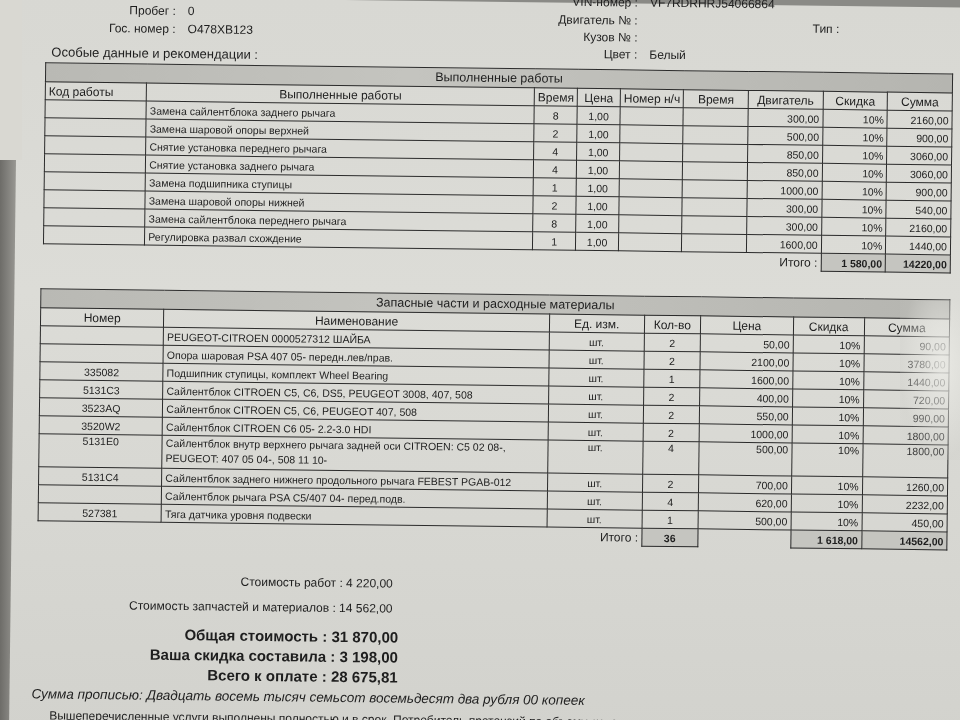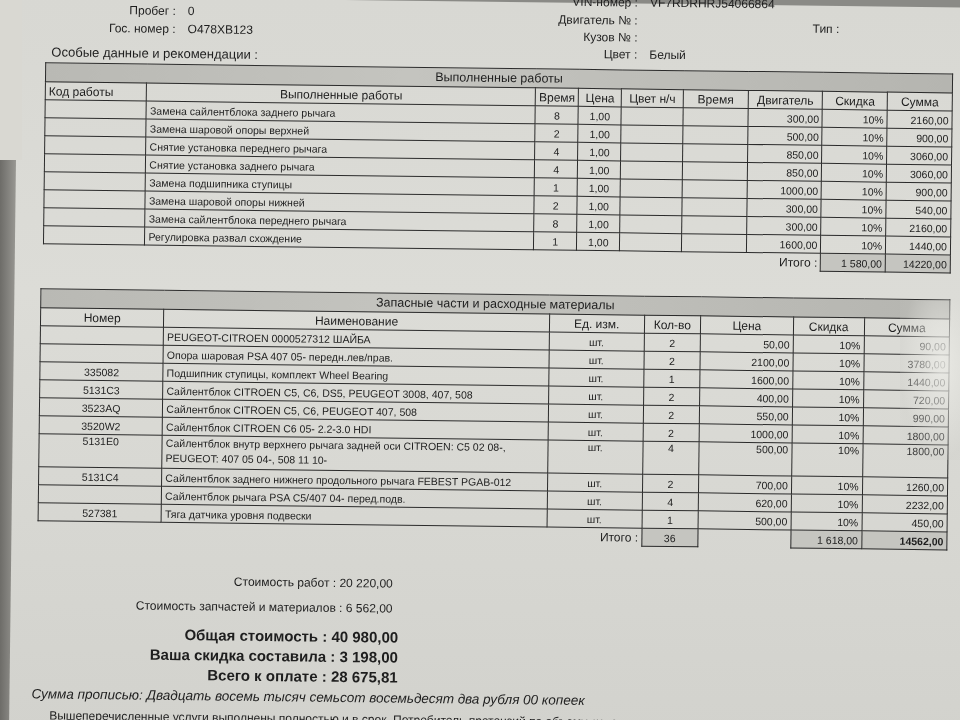--- a/index.html
+++ b/index.html
@@ -10,21 +10,21 @@
   .hdr{position:absolute;font-size:12px;white-space:nowrap;}
   .hdr .lbl{display:inline-block;text-align:right;}
   .hdr .val{margin-left:12px;}
   .section-note{position:absolute;left:34px;top:48px;font-size:13px;}
   table{border-collapse:collapse;position:absolute;font-size:10.5px;}
   td,th{border:1px solid #2b2b2b;padding:0 3px;height:17px;white-space:nowrap;font-weight:normal;}
   th{font-size:12px;}
   .title-row td{background:linear-gradient(90deg,#b9b9b4,#c4c4bf 40%,#b5b5b0);text-align:center;font-size:12.5px;height:18px;}
   .c{text-align:center;} .r{text-align:right;}
   .noborder{border:none;}
-  .shade{background:#c5c5c0;}
+  .shade{background:#c5c5c0;font-weight:bold;}
   .totals{position:absolute;font-size:12px;white-space:nowrap;}
   .big{font-size:15px;font-weight:bold;}
   .words{position:absolute;left:22px;top:690px;font-size:13.5px;font-style:italic;}
   .foot{position:absolute;left:40px;top:712px;font-size:12px;}
   .glare{position:absolute;right:0;top:300px;width:60px;height:160px;background:radial-gradient(ellipse at 70% 40%,rgba(235,235,230,.85),rgba(200,200,195,.2) 70%,transparent);}
 </style>
 </head>
 <body>
 
 <div class="bg-left"></div>
@@ -58,21 +58,21 @@
   <table style="left:28px;top:66px;width:908px;">
     <tbody>
         <tr class="title-row">
           <td colspan="9">Выполненные работы</td>
         </tr>
     <tr>
       <th style="width:95px;text-align:left">Код работы</th>
       <th style="width:385px">Выполненные работы</th>
       <th style="width:28px">Время</th>
       <th style="width:36px">Цена</th>
-      <th style="width:55px">Цвет н/ч</th>
+      <th style="width:55px">Номер н/ч</th>
       <th style="width:58px">Время</th>
       <th style="width:68px">Двигатель</th>
       <th style="width:58px">Скидка</th>
       <th style="width:58px">Сумма</th>
     </tr>
     <tr>
           <td></td>
           <td>Замена сайлентблока заднего рычага</td>
           <td class="c">8</td>
           <td class="c">1,00</td>
@@ -156,21 +156,21 @@
           <td></td>
           <td></td>
           <td class="r">1600,00</td>
           <td class="r">10%</td>
           <td class="r">1440,00</td>
         </tr>
     <tr>
       <td class="noborder" colspan="6"></td>
       <td class="noborder r" style="font-size:12px">Итого :</td>
       <td class="r shade">1 580,00</td>
-      <td class="r shade" style="font-weight:normal">14220,00</td>
+      <td class="r shade" style="font-weight:bold">14220,00</td>
     </tr>
   </tbody>
     </table>
 
   <table style="left:26px;top:292px;width:910px;">
     <tbody>
         <tr class="title-row">
           <td colspan="7">Запасные части и расходные материалы</td>
         </tr>
     <tr>
@@ -281,27 +281,27 @@
       <td class="noborder r" style="font-size:12px">Итого :</td>
       <td class="c shade">36</td>
       <td class="noborder"></td>
       <td class="r shade">1 618,00</td>
       <td class="r shade" style="font-weight:bold">14562,00</td>
     </tr>
   </tbody>
     </table>
 
   <div class="totals" style="right:578px;top:576px;">
-    <span>Стоимость работ :</span> <span>20 220,00</span>
+    <span>Стоимость работ :</span> <span>4 220,00</span>
   </div>
   <div class="totals" style="right:578px;top:601px;">
-    <span>Стоимость запчастей и материалов :</span> <span>6 562,00</span>
+    <span>Стоимость запчастей и материалов :</span> <span>14 562,00</span>
   </div>
   <div class="totals big" style="right:572px;top:628px;">
-    <span>Общая стоимость :</span> <span>40 980,00</span>
+    <span>Общая стоимость :</span> <span>31 870,00</span>
   </div>
   <div class="totals big" style="right:572px;top:648px;">
     <span>Ваша скидка составила :</span> <span>3 198,00</span>
   </div>
   <div class="totals big" style="right:572px;top:668px;">
     <span>Всего к оплате :</span> <span>28 675,81</span>
   </div>
   <div class="words">Сумма прописью: Двадцать восемь тысяч семьсот восемьдесят два рубля 00 копеек</div>
   <div class="foot">Вышеперечисленные услуги выполнены полностью и в срок. Потребитель претензий по объему, качеству и срокам оказания услуг не имеет.</div>
 </div>

